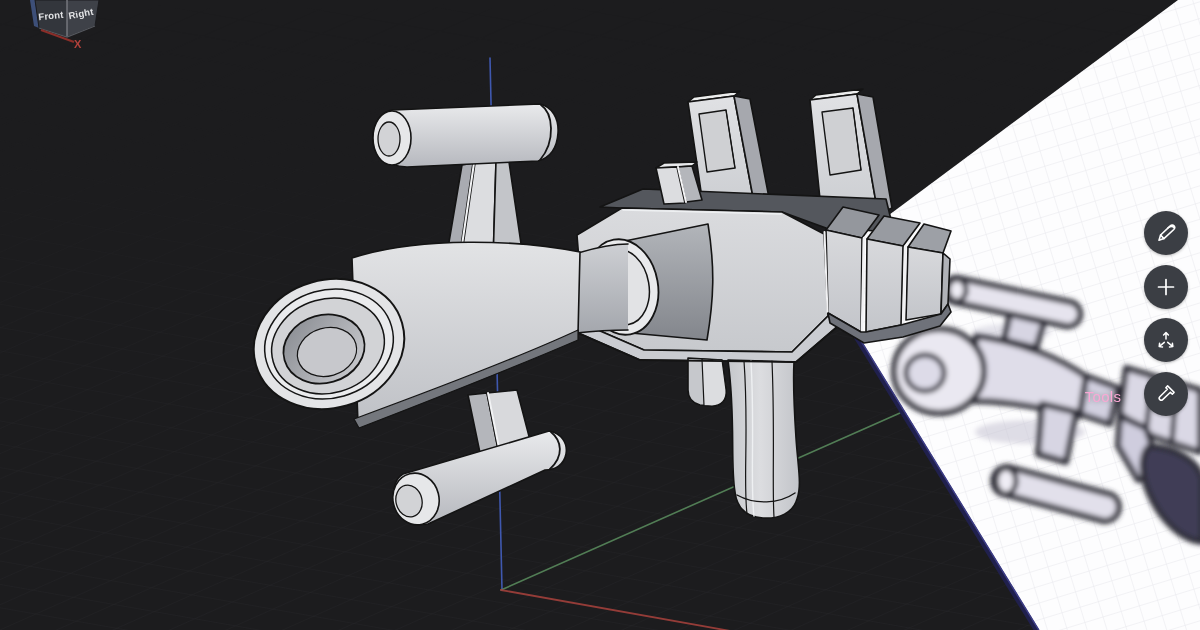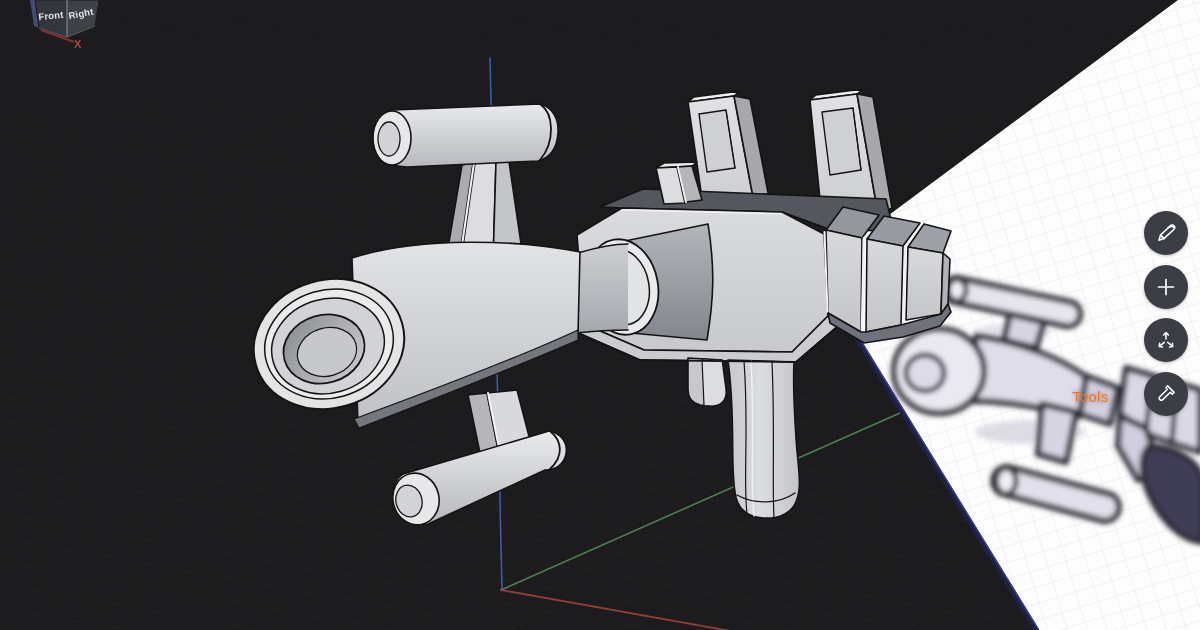--- a/index.html
+++ b/index.html
@@ -5,22 +5,22 @@
   html,body{margin:0;padding:0;background:#000;}
   #app{position:relative;width:1200px;height:630px;overflow:hidden;background:#1c1c1e;
        font-family:"Liberation Sans",sans-serif;user-select:none;}
   #scene{position:absolute;left:0;top:0;}
   .cube-label{fill:#e2e3e5;font-size:9.5px;font-weight:bold;font-family:"Liberation Sans",sans-serif;text-anchor:middle;letter-spacing:.2px;}
   .x-label{fill:#b2423c;font-size:11px;font-weight:bold;font-family:"Liberation Sans",sans-serif;}
   .toolbar-btn{position:absolute;left:1144px;width:44px;height:44px;border-radius:50%;
        background:#3b3e44;border:none;padding:0;margin:0;cursor:pointer;
        display:flex;align-items:center;justify-content:center;box-shadow:0 1px 3px rgba(0,0,0,.25);}
   .toolbar-btn svg{display:block;}
-  #tools-label{position:absolute;left:1072px;top:388px;width:62px;text-align:left;
-       color:#f97316;font-size:15px;letter-spacing:.3px;text-shadow:0 0 5px rgba(0,0,0,.35);}
+  #tools-label{position:absolute;left:1072px;top:388px;width:62px;text-align:center;
+       color:#f9a8d4;font-size:15px;letter-spacing:.3px;text-shadow:0 0 5px rgba(0,0,0,.35);}
 </style>
 </head>
 <body>
 
 <div id="app">
 
 <svg id="scene" width="1200" height="630" viewBox="0 0 1200 630">
   <defs>
     <linearGradient id="rodGrad" x1="0" y1="0" x2="0" y2="1">
       <stop offset="0" stop-color="#e9eaec"></stop>

